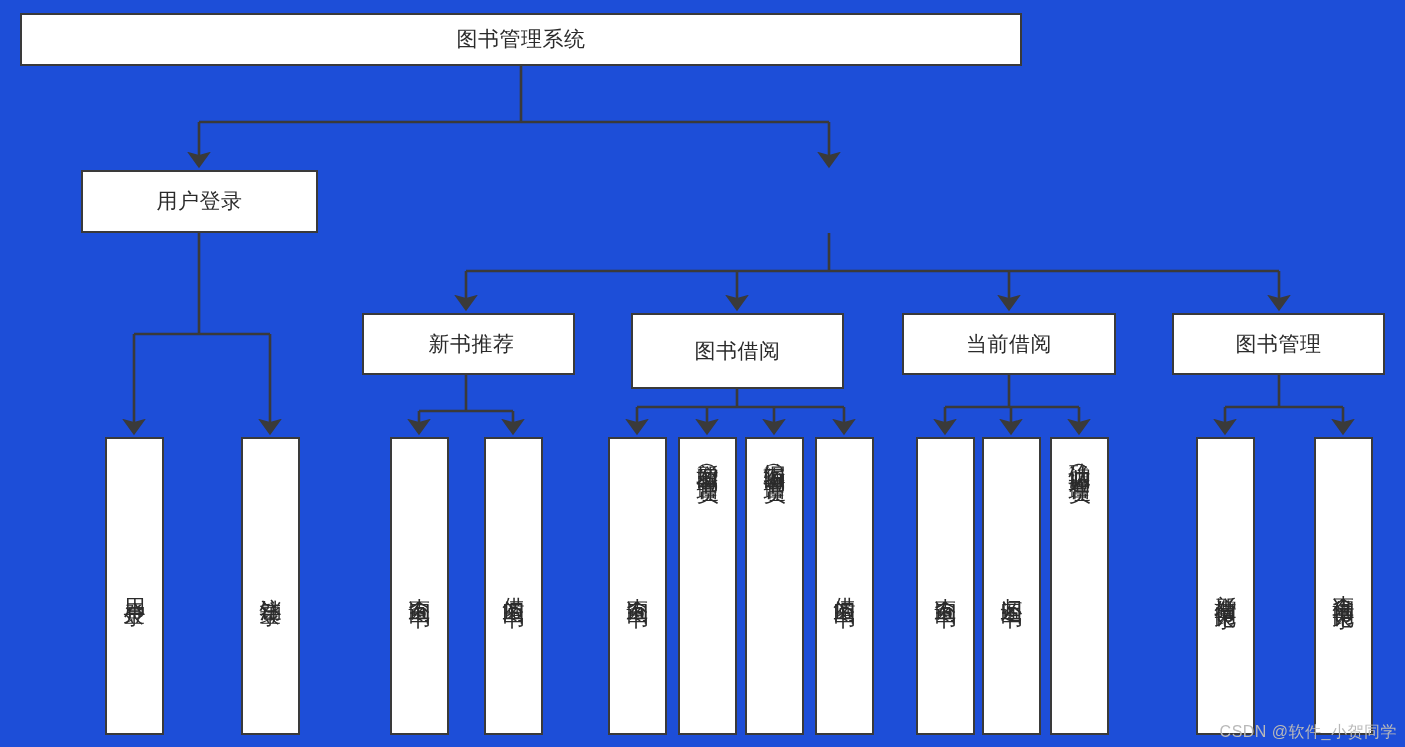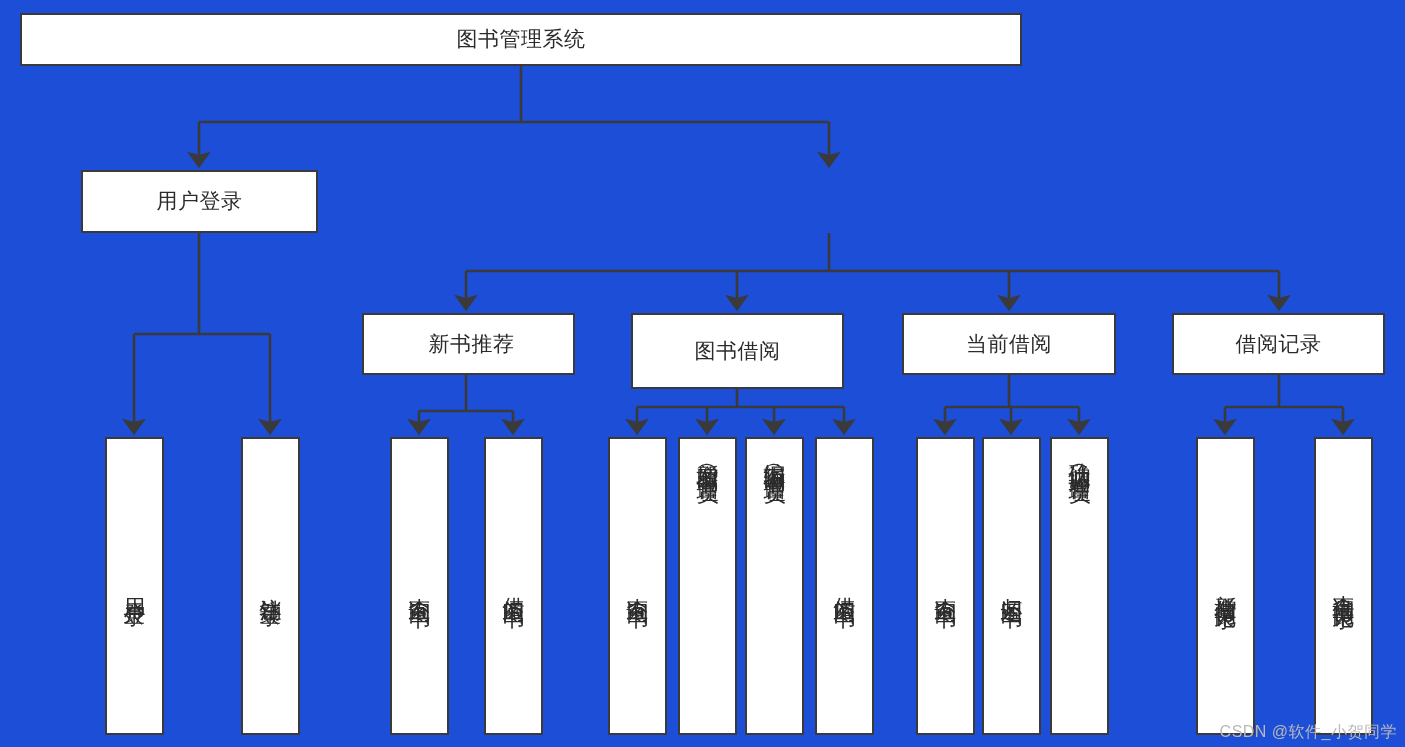--- a/index.html
+++ b/index.html
@@ -137,21 +137,21 @@
   <div class="node" style="left:362px; top:313px; width:213px; height:62px;padding-left:6px;">
     <span class="node-label">新书推荐</span>
   </div>
   <div class="node" style="left:631px; top:313px; width:213px; height:76px;">
     <span class="node-label">图书借阅</span>
   </div>
   <div class="node" style="left:902px; top:313px; width:214px; height:62px;">
     <span class="node-label">当前借阅</span>
   </div>
   <div class="node" style="left:1172px; top:313px; width:213px; height:62px;">
-    <span class="node-label">借阅记录</span>
+    <span class="node-label">图书管理</span>
   </div>
 
   <div class="node vertical centered" style="left:105px; top:437px; width:59px; height:298px;">
     <span class="node-label">用户登录</span>
   </div>
   <div class="node vertical centered" style="left:241px; top:437px; width:59px; height:298px;">
     <span class="node-label">注销登录</span>
   </div>
 
   <div class="node vertical centered" style="left:390px; top:437px; width:59px; height:298px;">

